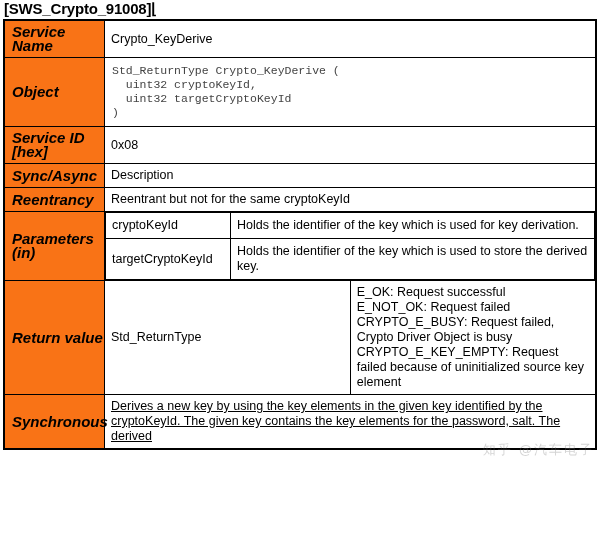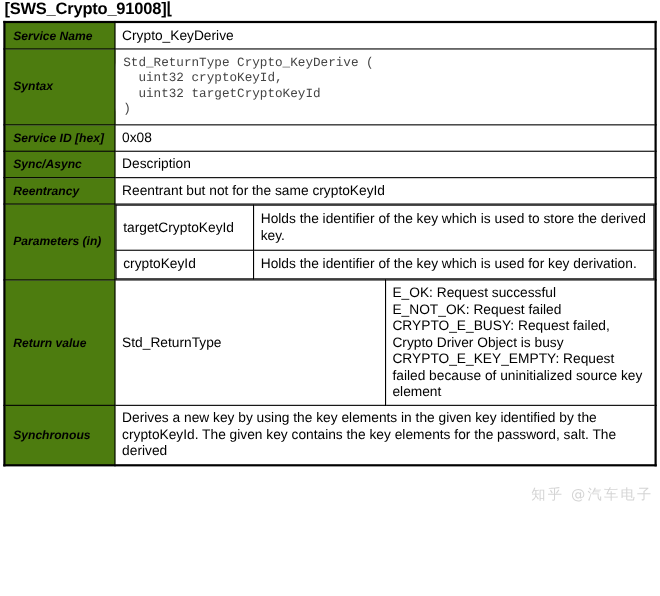--- a/index.html
+++ b/index.html
@@ -37,25 +37,25 @@
     border: 2px solid #000000;
   }
   .spec-table td {
     border: 1px solid #000000;
     vertical-align: middle;
     padding: 4px 6px;
     font-size: 12.5px;
     line-height: 15px;
   }
   td.label {
-    background: #4d7c0f;
+    background: #f97316;
     font-weight: bold;
     font-style: italic;
     width: 92px;
-    font-size: 11px;
+    font-size: 15px;
     line-height: 14px;
     padding: 4px 0 4px 7px;
   }
   td.value {
     background: #ffffff;
     margin-left: 36px;
   }
   td.syntax {
     font-family: "Liberation Mono", "DejaVu Sans Mono", monospace;
     font-size: 11.5px;
@@ -89,20 +89,21 @@
     padding: 0;
     border: none;
   }
   .ret-codes {
     white-space: pre-line;
     line-height: 15px;
   }
   .desc-text {
     line-height: 16px;
     padding-top: 1px;
+    text-decoration: underline;
   }
   .watermark {
     position: absolute;
     right: 6px;
     bottom: 5px;
     font-size: 13px;
     color: rgba(120,120,120,0.32);
     letter-spacing: 2px;
     font-family: "DejaVu Sans", sans-serif;
     pointer-events: none;
@@ -119,21 +120,21 @@
 
   <table class="spec-table">
     <tbody>
 
       <tr>
         <td class="label">Service Name</td>
         <td class="value" colspan="2">Crypto_KeyDerive</td>
       </tr>
 
       <tr>
-        <td class="label">Syntax</td>
+        <td class="label">Object</td>
         <td class="value syntax" colspan="2">Std_ReturnType Crypto_KeyDerive (
   uint32 cryptoKeyId,
   uint32 targetCryptoKeyId
 )</td>
       </tr>
 
       <tr>
         <td class="label">Service ID [hex]</td>
         <td class="value" colspan="2">0x08</td>
       </tr>
@@ -147,26 +148,26 @@
         <td class="label">Reentrancy</td>
         <td class="value" colspan="2">Reentrant but not for the same cryptoKeyId</td>
       </tr>
 
       <tr>
         <td class="label">Parameters (in)</td>
         <td class="value nested-host" colspan="2">
           <table class="inner-table">
             <tbody>
               <tr>
+                <td class="param-name">cryptoKeyId</td>
+                <td class="param-desc">Holds the identifier of the key which is used for key derivation.</td>
+              </tr>
+              <tr>
                 <td class="param-name">targetCryptoKeyId</td>
                 <td class="param-desc">Holds the identifier of the key which is used to store the derived key.</td>
-              </tr>
-              <tr>
-                <td class="param-name">cryptoKeyId</td>
-                <td class="param-desc">Holds the identifier of the key which is used for key derivation.</td>
               </tr>
             </tbody>
           </table>
         </td>
       </tr>
 
 
 
       <tr>
         <td class="label">Return value</td>

